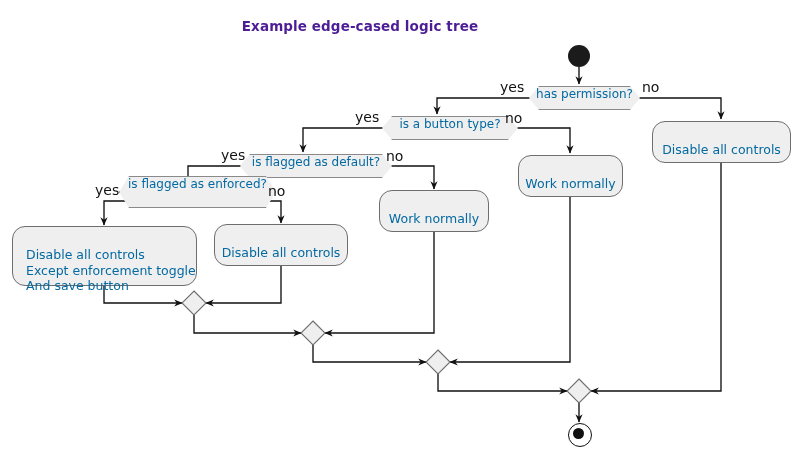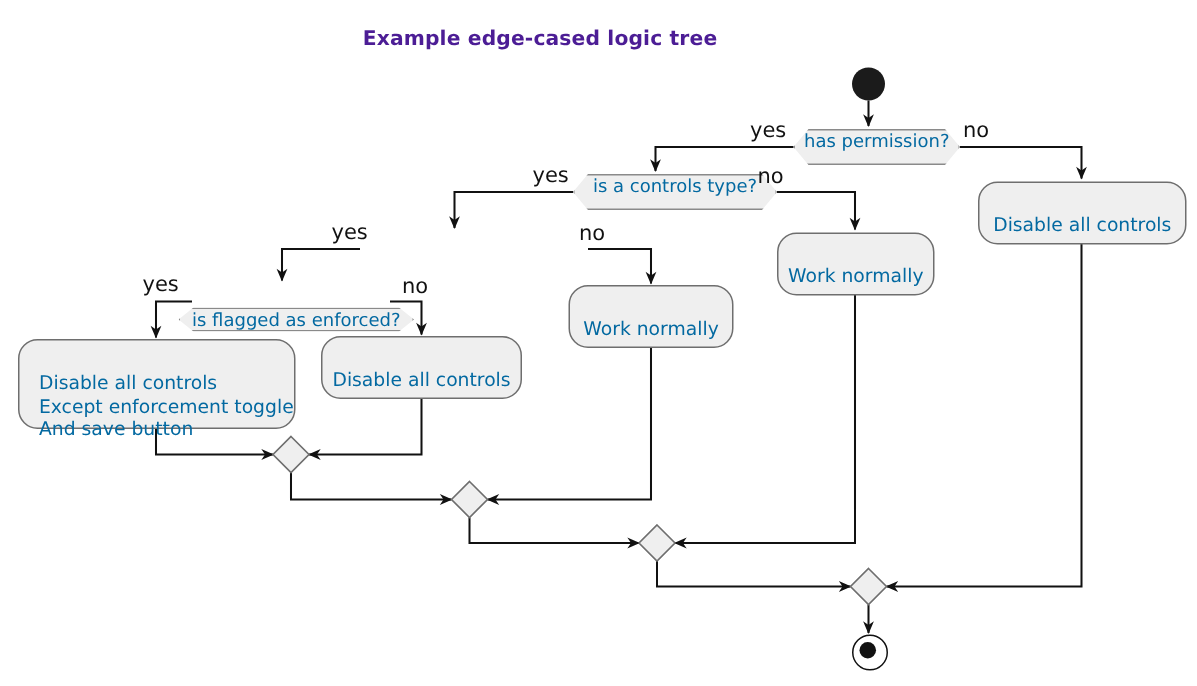--- a/index.html
+++ b/index.html
@@ -88,29 +88,32 @@
     <div class="endinner" style="left:4.2px;top:4.2px;width:11px;height:11px;"></div>
   </div>
 
   <div class="node dec" style="left:529px;top:86px;width:111px;height:24px;">
     <span>has permission?</span>
   </div>
   <div class="lbl" style="left:500px;top:79px;">yes</div>
   <div class="lbl" style="left:642px;top:79px;">no</div>
 
   <div class="node dec" style="left:382px;top:116px;width:136px;height:24px;">
-    <span>is a controls type?</span>
+    <span>is a button type?</span>
   </div>
   <div class="lbl" style="left:355px;top:109px;">yes</div>
   <div class="lbl" style="left:505px;top:110px;">no</div>
 
+  <div class="node dec" style="left:240px;top:154px;width:152px;height:24px;">
+    <span>is flagged as default?</span>
+  </div>
   <div class="lbl" style="left:221px;top:147px;">yes</div>
   <div class="lbl" style="left:386px;top:148px;">no</div>
 
-  <div class="node dec" style="left:119px;top:205px;width:157px;height:16px;">
+  <div class="node dec" style="left:119px;top:176px;width:157px;height:32px;">
     <span>is flagged as enforced?</span>
   </div>
   <div class="lbl" style="left:95px;top:182px;">yes</div>
   <div class="lbl" style="left:268px;top:183px;">no</div>
 
   <div class="node act" style="left:12px;top:226px;width:185px;height:60px;">
     <span>Disable all controls
 Except enforcement toggle
 And save button</span>
   </div>

